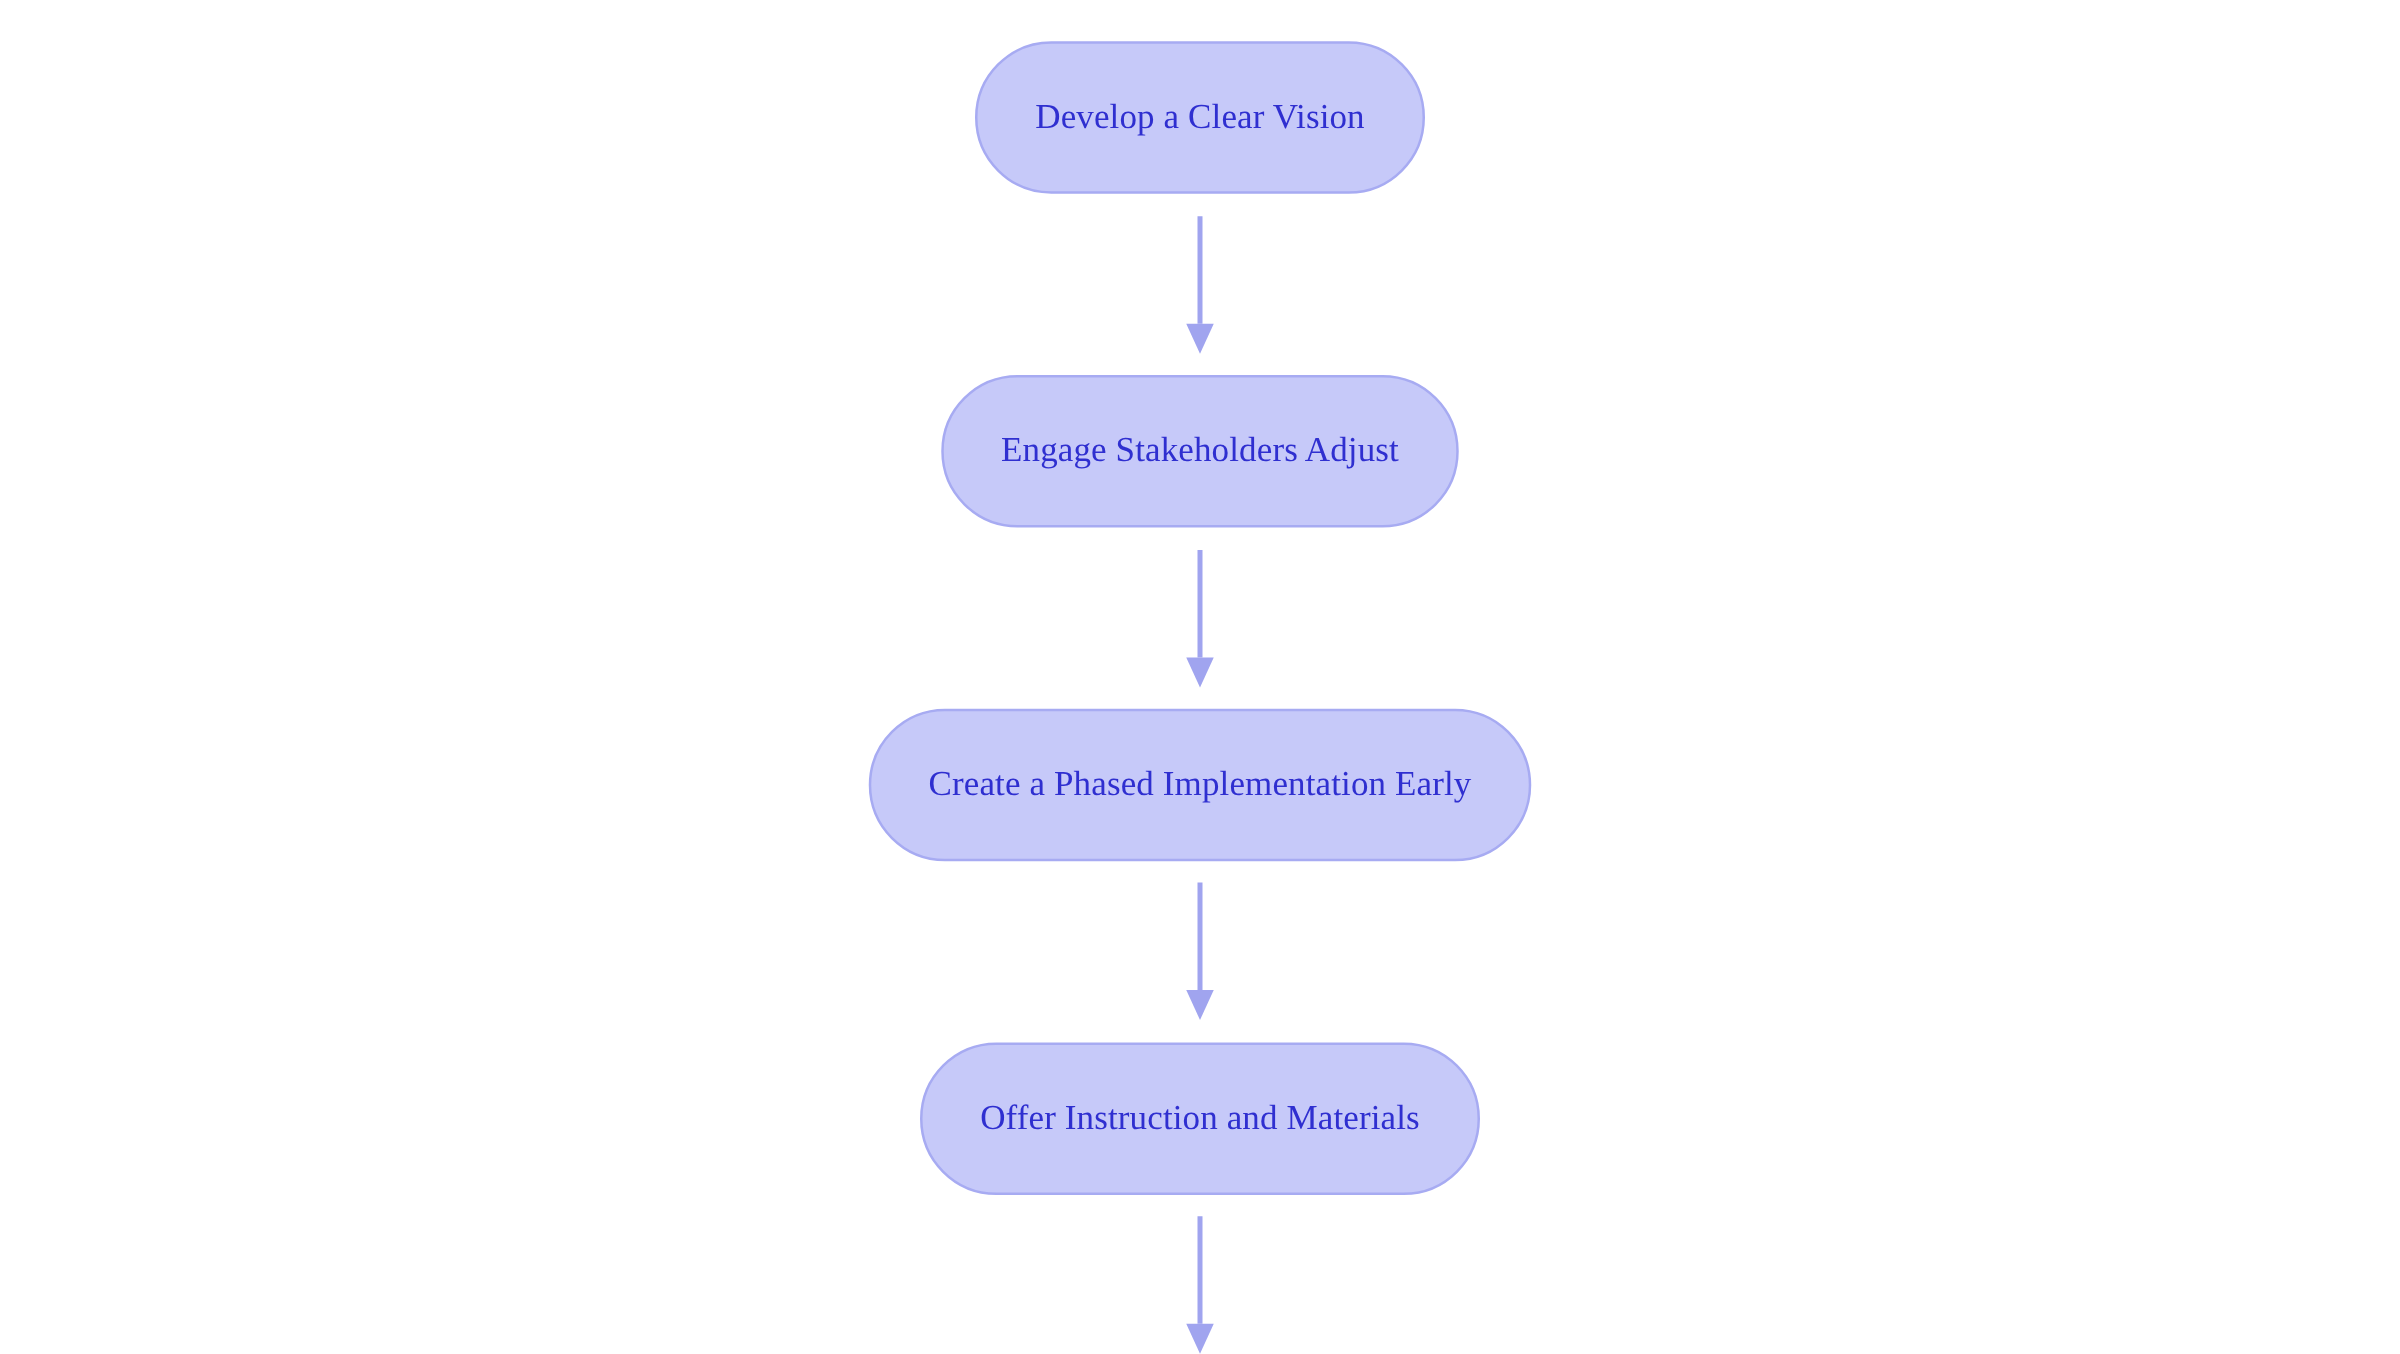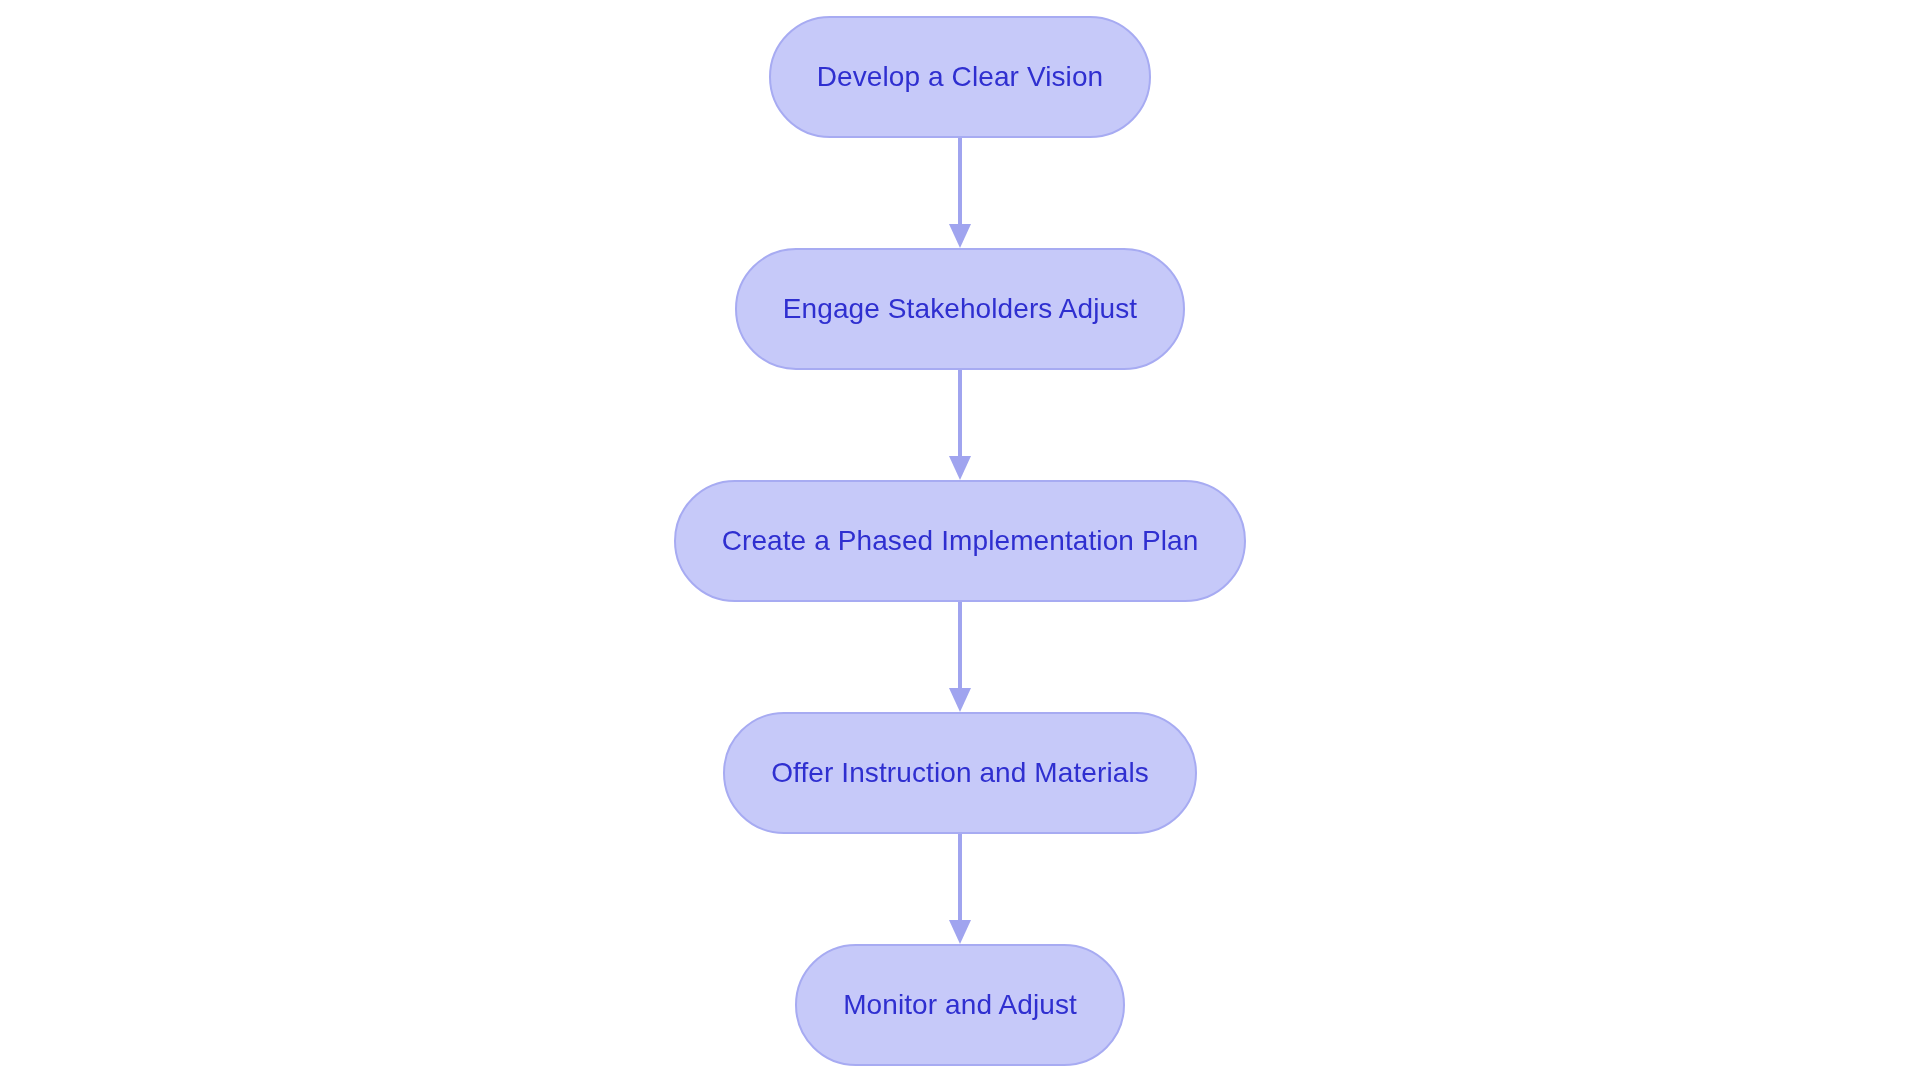--- a/index.html
+++ b/index.html
@@ -24,21 +24,22 @@
 
   .flow-column {
     position: absolute;
     left: 0;
     top: 0;
     width: 1920px;
     height: 1083px;
     display: flex;
     flex-direction: column;
     align-items: center;
-    justify-content: flex-start;
+    justify-content: space-between;
+    font-family: Liberation Serif, serif;
   }
 
   .flow-node {
     box-sizing: border-box;
     display: flex;
     align-items: center;
     justify-content: center;
     background: #c6c9f9;
     border: 2px solid #a7abf2;
     border-radius: 999px;
@@ -111,35 +112,32 @@
     <div class="flow-node">
       <span class="flow-node-label">Engage Stakeholders Adjust</span>
     </div>
 
     <div class="flow-connector gap-2">
       <div class="connector-line"></div>
       <div class="connector-arrowhead"></div>
     </div>
 
     <div class="flow-node">
-      <span class="flow-node-label">Create a Phased Implementation Plan</span>
+      <span class="flow-node-label">Create a Phased Implementation Early</span>
     </div>
 
     <div class="flow-connector gap-3">
       <div class="connector-line"></div>
       <div class="connector-arrowhead"></div>
     </div>
 
     <div class="flow-node">
       <span class="flow-node-label">Offer Instruction and Materials</span>
     </div>
 
     <div class="flow-connector gap-4">
       <div class="connector-line"></div>
       <div class="connector-arrowhead"></div>
     </div>
 
-    <div class="flow-node">
-      <span class="flow-node-label">Monitor and Adjust</span>
-    </div>
 
   </div>
 </div>
 
 </body></html>

